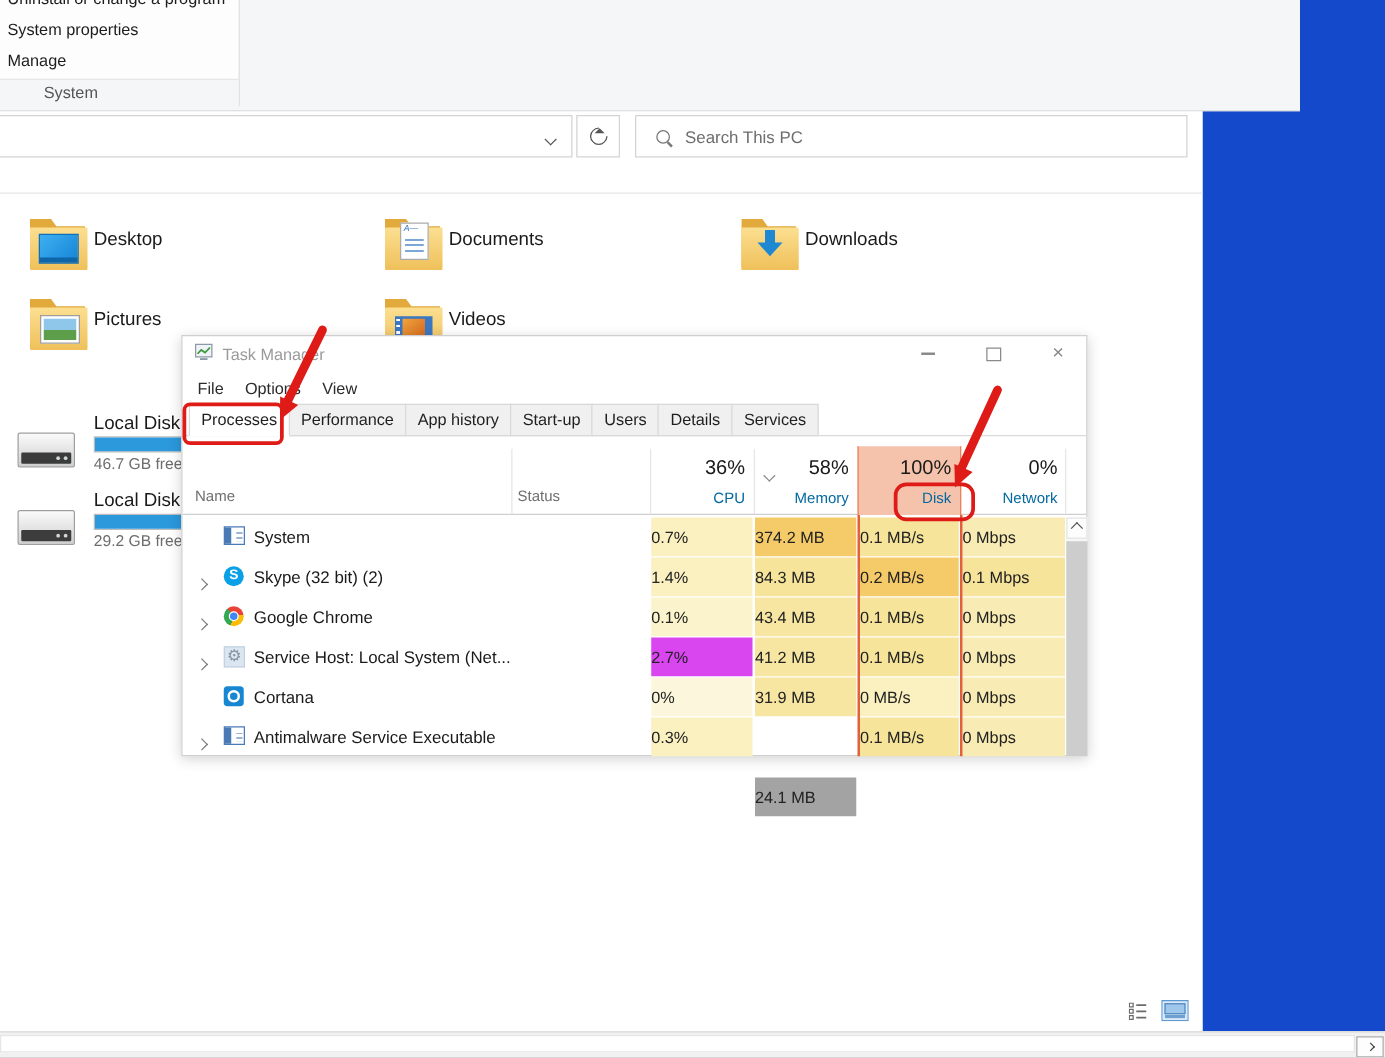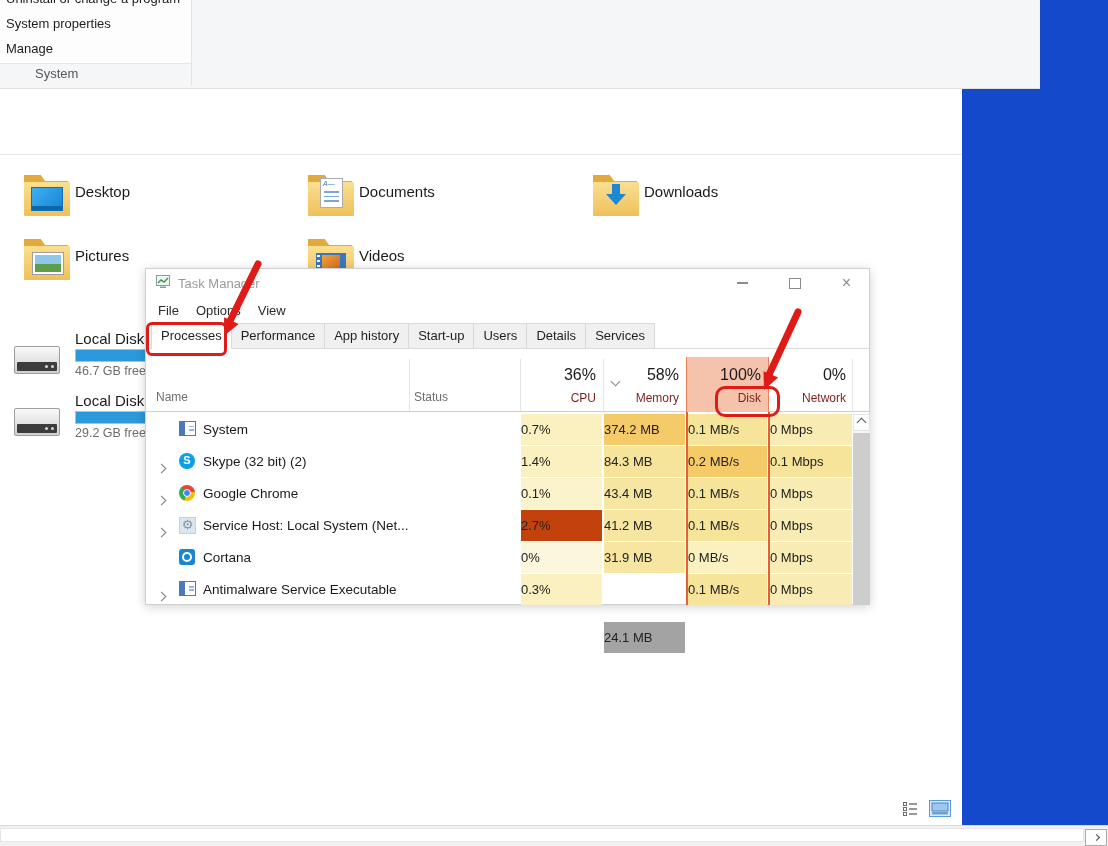--- a/index.html
+++ b/index.html
@@ -84,21 +84,21 @@
   .tm-menu{font-size:13px;color:#2b2b2b;}
   .tm-tabline{position:absolute;left:0;top:79px;width:100%;height:1px;background:#d9d9d9;}
   .tm-tabs{position:absolute;left:5px;top:54px;height:26px;display:flex;z-index:2;}
   .tm-tab{font-size:13px;color:#1f1f1f;background:#f0f0f0;border:1px solid #d9d9d9;padding:4px 9px 0 9px;height:26px;box-sizing:border-box;margin-right:-1px;}
   .tm-tab.active{background:#fff;border-bottom-color:#fff;z-index:3;}
   .tm-header{position:absolute;left:0;top:88px;width:723px;height:55px;border-bottom:1px solid #cfcfcf;box-sizing:border-box;}
   .hsep{position:absolute;top:2px;bottom:0;width:1px;background:#e6e6e6;}
   .col-label{position:absolute;bottom:7px;font-size:12px;color:#6e6e6e;}
   .usage-col{position:absolute;top:0;height:55px;text-align:left;box-sizing:border-box;padding-right:7px;}
   .usage-pct{position:absolute;right:7px;top:9px;font-size:16px;color:#1a1a1a;}
-  .usage-lab{position:absolute;right:7px;bottom:7px;font-size:12px;color:#7f1d1d;margin-left:18px;}
+  .usage-lab{position:absolute;right:7px;bottom:7px;font-size:12px;color:#0369a1;margin-left:18px;}
   .disk-col{background:#F5C3AC;border-left:1.5px solid #EE7F59;border-right:1.5px solid #EE7F59;}
   .sort-chevron{position:absolute;left:8px;top:14px;}
   .sort-chevron .chev{border-color:#8a8a8a;}
 
   .proc-row{position:absolute;left:0;width:707px;height:31px;}
   .proc-chev{position:absolute;left:12px;top:12px;}
   .proc-chev .chev{border-color:#7a7a7a;}
   .proc-icon{position:absolute;left:33px;top:7px;}
   .proc-name{position:absolute;left:57px;top:8px;font-size:13.5px;color:#1a1a1a;white-space:nowrap;}
   .cell{position:absolute;top:0;height:31px;line-height:31px;font-size:13px;color:#222;box-sizing:border-box;padding-right:8px;}
@@ -148,20 +148,32 @@
     <div class="abs ribbon">
       <div class="abs ribbon-panel">
         <div class="ribbon-item" style="top:-9px;">Uninstall or change a program</div>
         <div class="ribbon-item" style="top:16px;">System properties</div>
         <div class="ribbon-item" style="top:41px;">Manage</div>
       </div>
       <div class="abs ribbon-group-label">System</div>
       <div class="abs ribbon-vsep"></div>
     </div>
 
+    <div class="abs addr-row">
+      <div class="addr-box">
+        <span class="addr-chevron-btn"><span class="chev chev-down"></span></span>
+      </div>
+      <div class="refresh-btn">
+        <span class="refresh-glyph"></span>
+      </div>
+      <div class="search-box">
+        <span class="search-glyph"></span>
+        <input class="search-input" readonly="" placeholder="Search This PC" style="">
+      </div>
+    </div>
 
     <div class="abs content-sep"></div>
 
     <div class="tile" style="left:14px;top:174px;">
       <div class="folder">
         <div class="folder-back"></div>
           <div class="folder-front"></div>
           <div class="g-desktop"></div>
       </div>
       <div class="tile-label">Desktop</div>
@@ -321,21 +333,21 @@
       <span class="proc-name">Google Chrome</span>
       <div class="cell cell-cpu" style="background: rgb(251, 243, 204);">0.1%</div>
       <div class="cell cell-mem" style="background: rgb(246, 230, 162);">43.4 MB</div>
       <div class="cell cell-disk" style="background: rgb(246, 228, 155);">0.1 MB/s</div>
       <div class="cell cell-net" style="background: rgb(248, 236, 180);">0 Mbps</div>
     </div>
     <div class="proc-row" style="top:241px;">
       <span class="proc-chev"><span class="chev chev-right"></span></span>
       <span class="proc-icon pi pi-gear"></span>
       <span class="proc-name">Service Host: Local System (Net...</span>
-      <div class="cell cell-cpu" style="background: #c2410c;">2.7%</div>
+      <div class="cell cell-cpu" style="background: #d946ef;">2.7%</div>
       <div class="cell cell-mem" style="background: rgb(246, 230, 162);">41.2 MB</div>
       <div class="cell cell-disk" style="background: rgb(246, 228, 155);">0.1 MB/s</div>
       <div class="cell cell-net" style="background: rgb(248, 236, 180);">0 Mbps</div>
     </div>
     <div class="proc-row" style="top:273px;">
       <span class="proc-icon pi pi-cortana"></span>
       <span class="proc-name">Cortana</span>
       <div class="cell cell-cpu" style="background: rgb(252, 247, 220);">0%</div>
       <div class="cell cell-mem" style="background: rgb(246, 230, 162);">31.9 MB</div>
       <div class="cell cell-disk" style="background: rgb(250, 240, 192);">0 MB/s</div>

